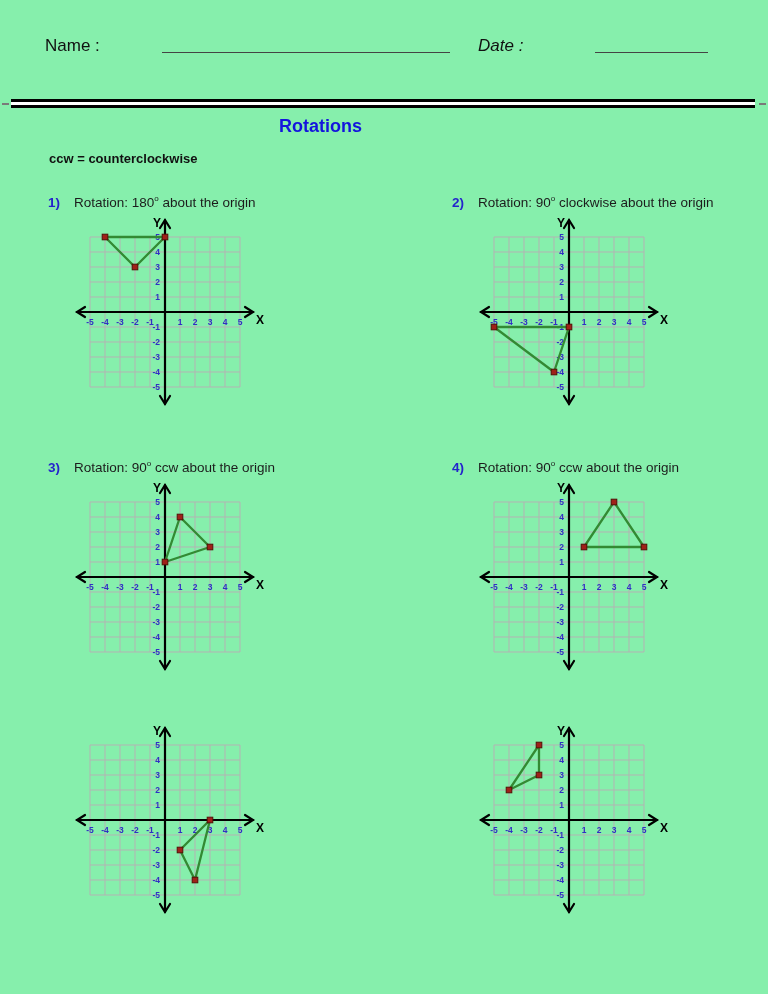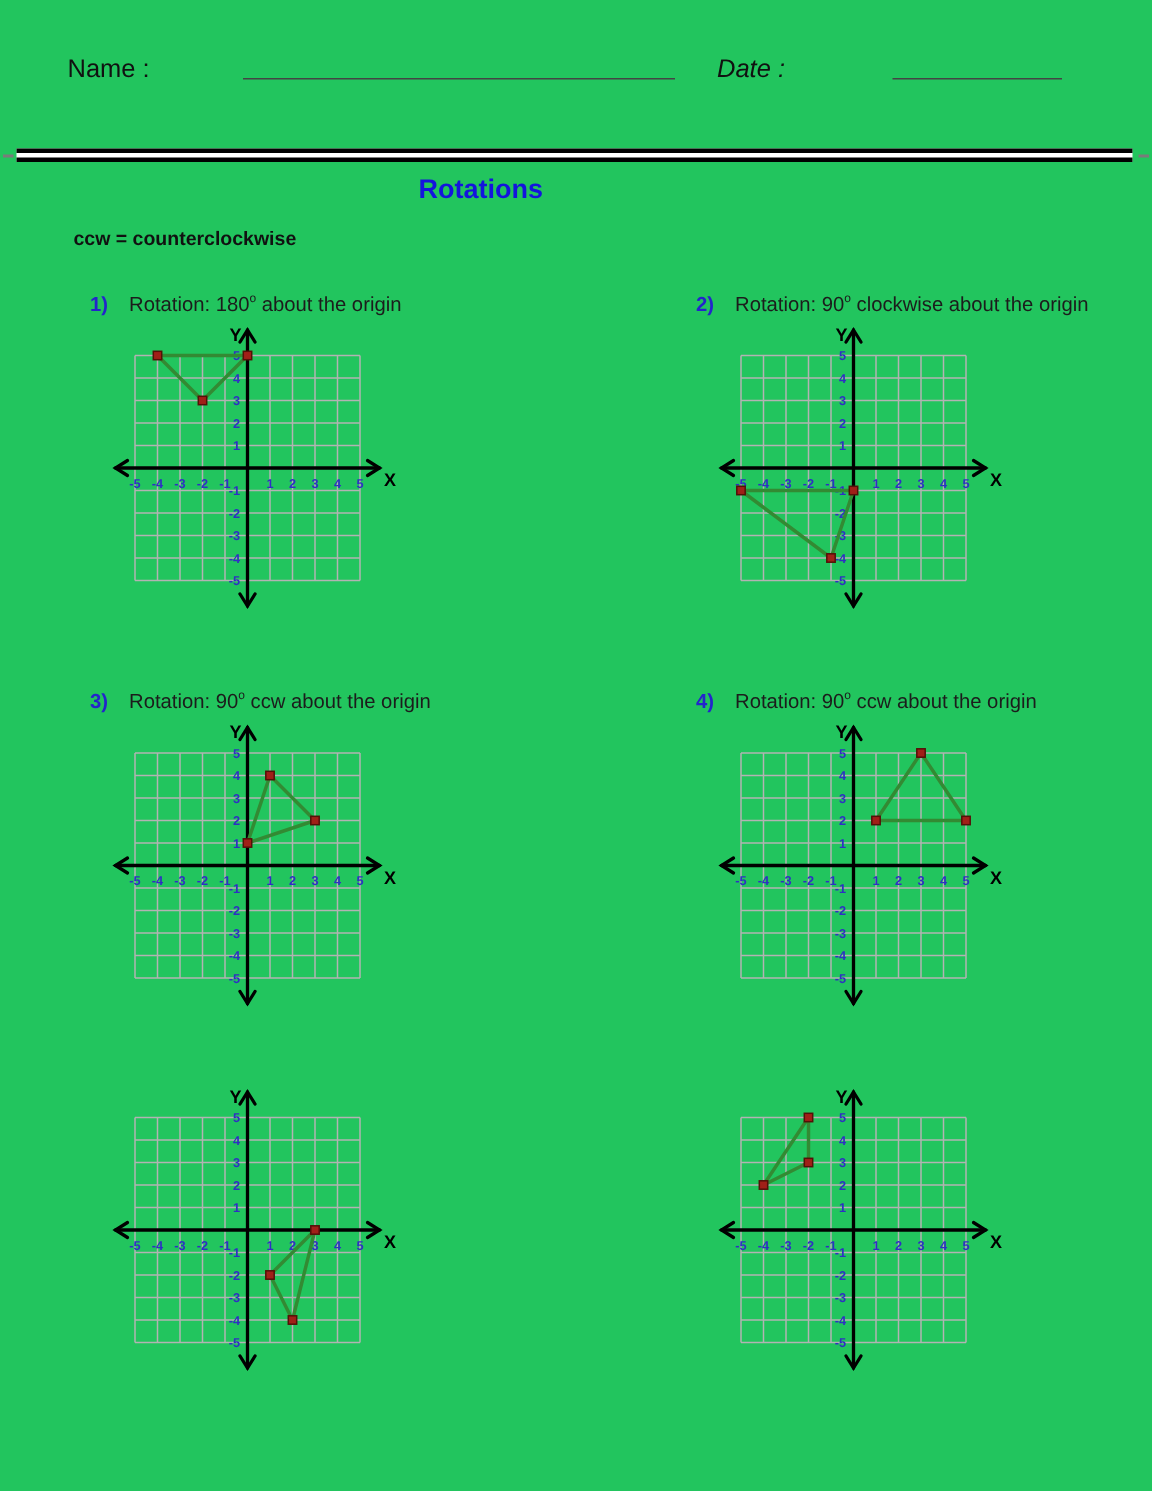--- a/index.html
+++ b/index.html
@@ -1,37 +1,37 @@
 <!DOCTYPE html>
 <html><head>
 <meta charset="utf-8">
 <style>
   html,body{margin:0;padding:0;background:#e8e8e8;}
   .page{
-    position:relative;width:768px;height:994px;background:#22c55e;
+    position:relative;width:768px;height:994px;background:#86efac;
     font-family:"Liberation Sans","DejaVu Sans",sans-serif;color:#111;
     margin:0 auto;overflow:hidden;
   }
   
   .name-label{position:absolute;left:45px;top:36px;font-size:17px;}
   .name-line{position:absolute;left:162px;top:52px;width:288px;height:0;border-top:1.8px solid #444;}
   .date-label{position:absolute;left:478px;top:36px;font-size:17px;font-style:italic;}
   .date-line{position:absolute;left:595px;top:52px;width:113px;height:0;border-top:1.8px solid #444;}
   
   .rule-bar{position:absolute;left:11px;top:99px;width:744px;height:3px;background:#fff;border-top:3px solid #000;border-bottom:3px solid #000;}
   .rule-dash{position:absolute;top:103px;width:7px;height:2px;background:#7a7a7a;}
   .rule-dash.left{left:2px;}
   .rule-dash.right{left:759px;}
   
   .title{position:absolute;left:0;top:116px;width:641px;text-align:center;font-size:18px;font-weight:bold;}
   .note{position:absolute;left:49px;top:151px;font-size:13px;font-weight:bold;color:#111;}
   
   .problems{position:absolute;left:0;top:186px;width:768px;display:grid;grid-template-columns:404px 364px;grid-auto-rows:265px;}
   .problem{padding-left:48px;padding-top:4px;box-sizing:border-box;}
-  .problem-header{font-size:13.5px;line-height:18px;white-space:nowrap;margin-left:12px;}
+  .problem-header{font-size:13.5px;line-height:18px;white-space:nowrap;}
   .problem-number{font-weight:bold;margin-right:14px;}
   .problem-text{color:#1c1c1c;}
   .problem-text sup{font-size:8px;vertical-align:6px;}
   .graph{display:block;margin-left:-3px;margin-top:2px;}
 </style>
 </head>
 <body>
 
 <div class="page">
 

